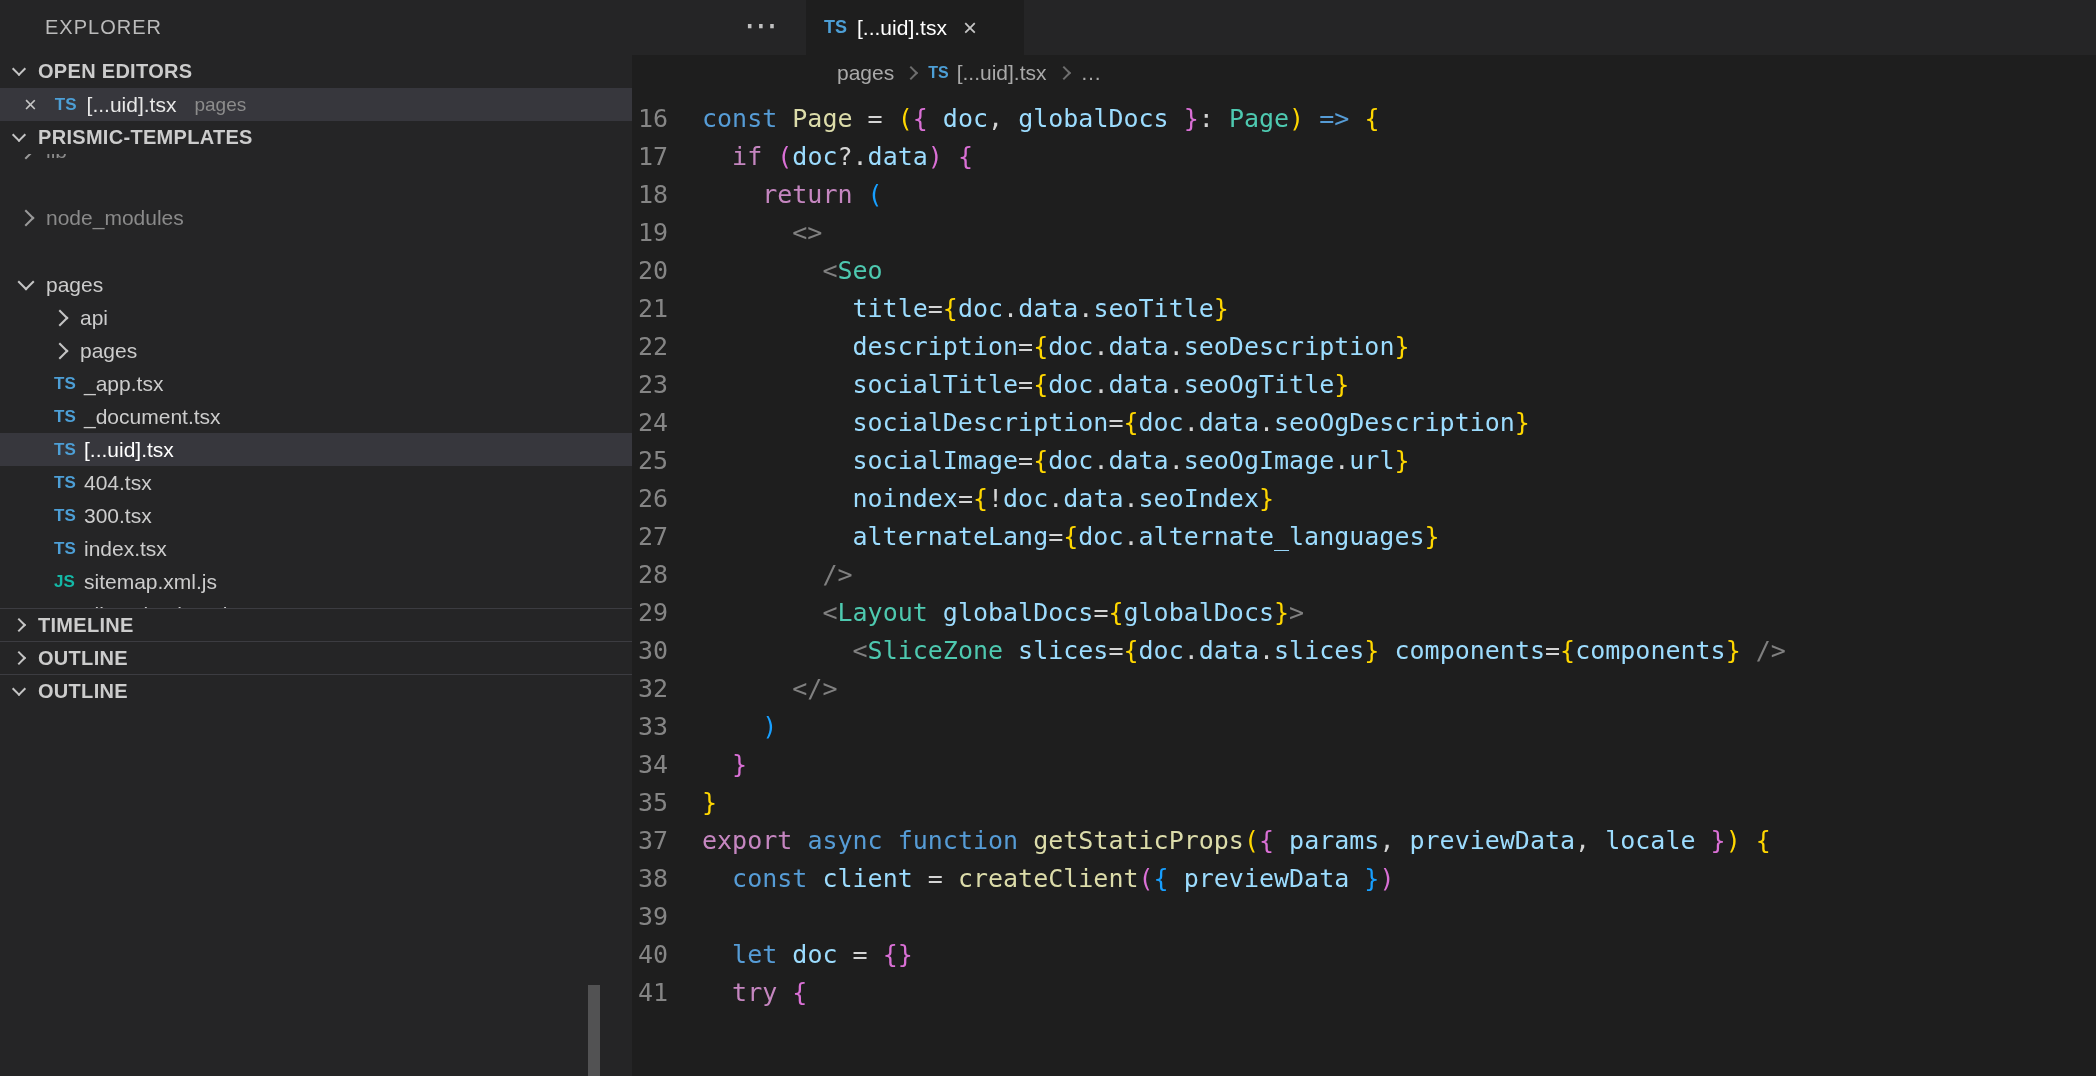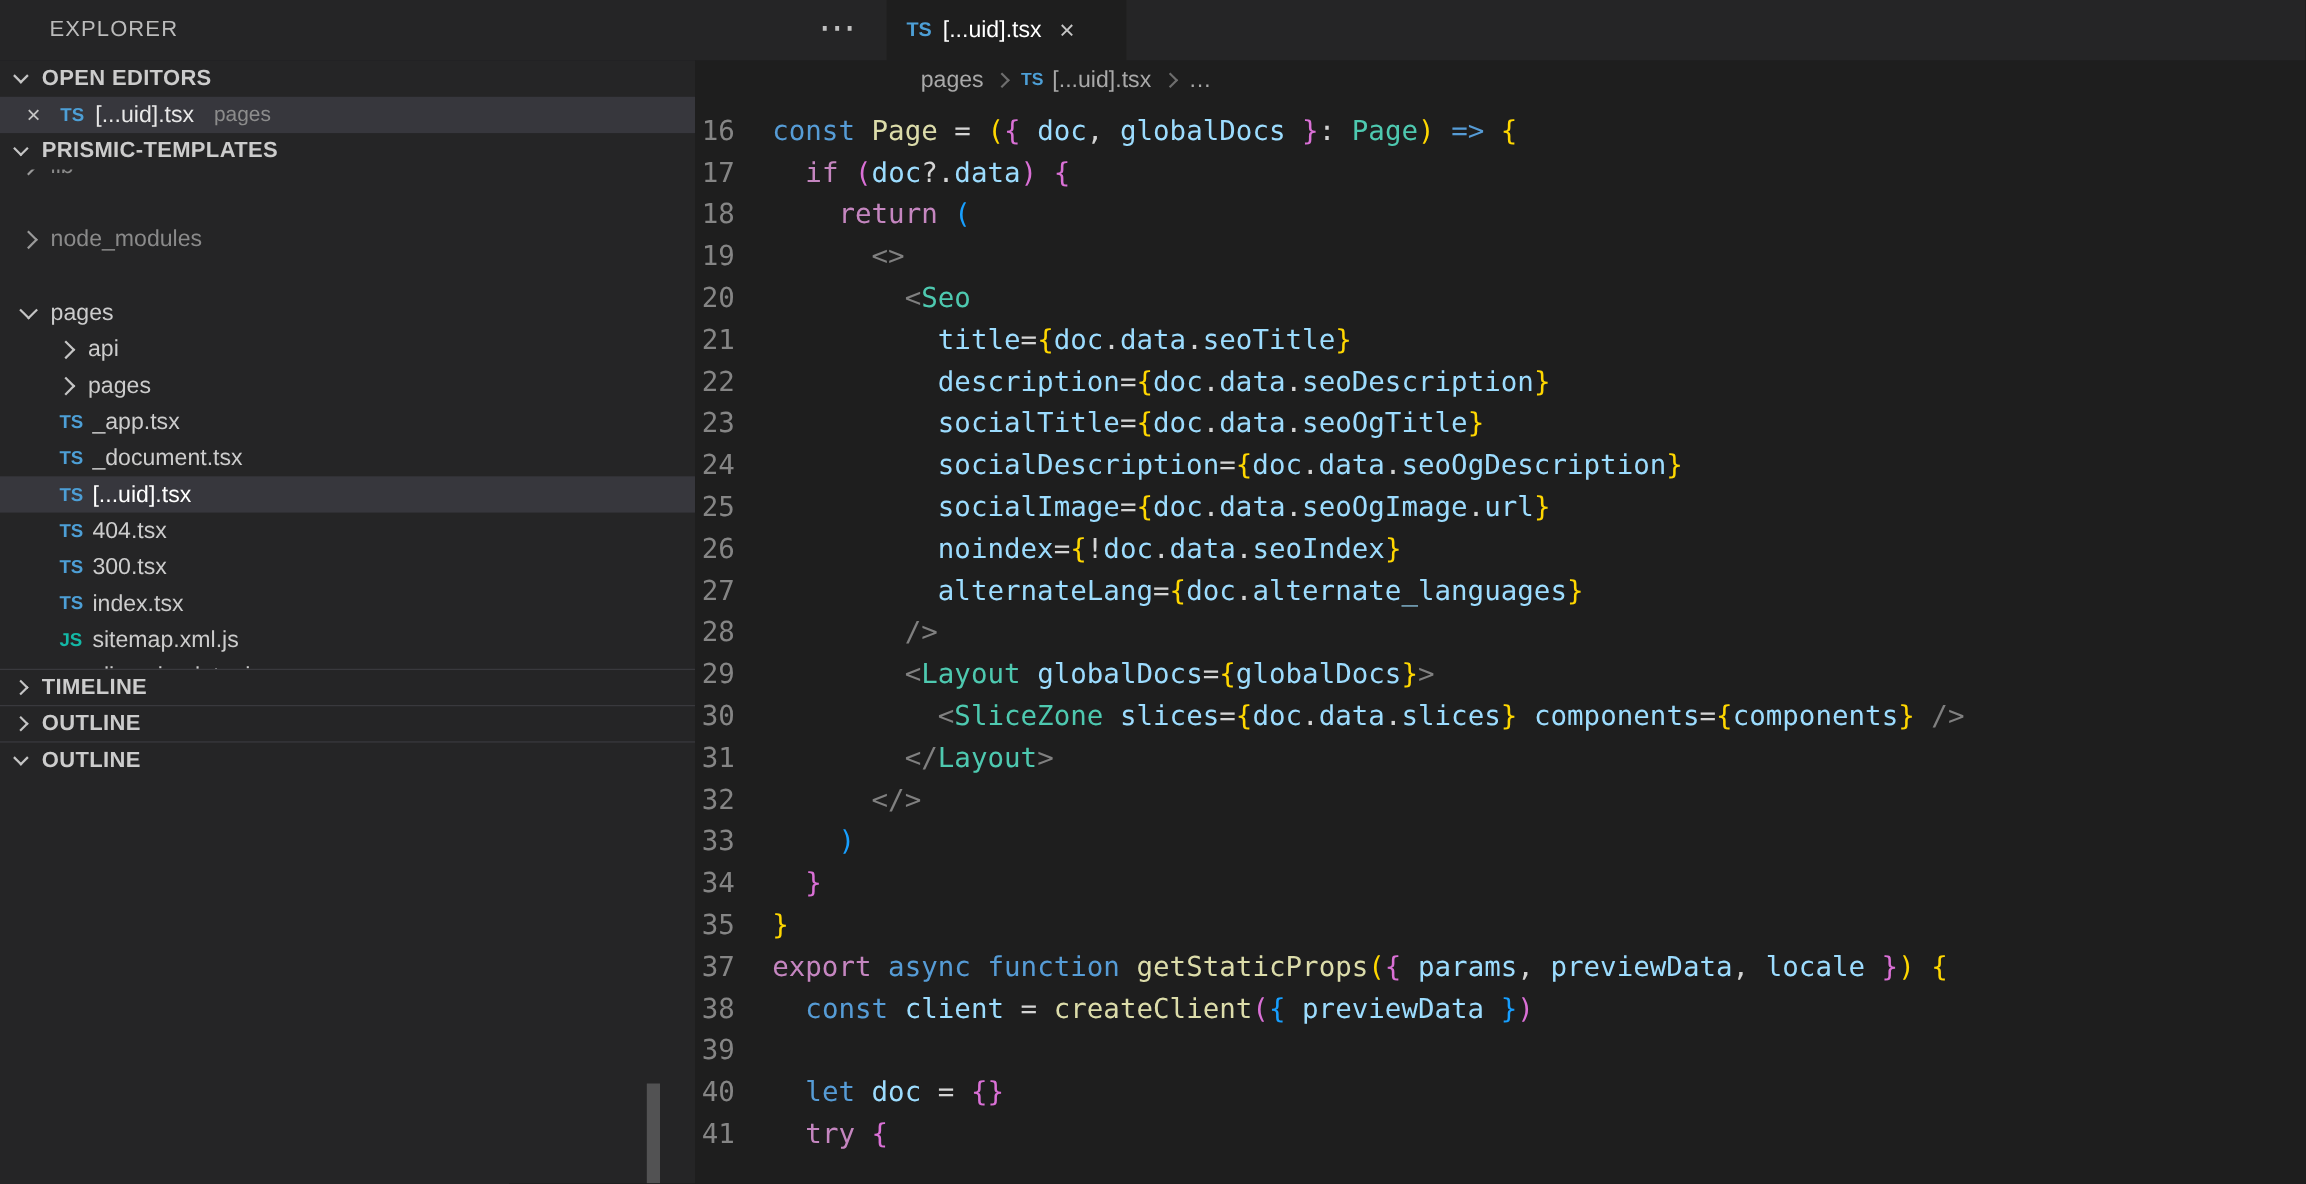--- a/index.html
+++ b/index.html
@@ -195,21 +195,20 @@
     <div class="cl"><span class="ln">21</span><span class="ct"><span style="color: rgb(212, 212, 212);">          </span><span style="color: rgb(156, 220, 254);">title</span><span style="color: rgb(212, 212, 212);">=</span><span style="color: rgb(255, 215, 0);">{</span><span style="color: rgb(156, 220, 254);">doc</span><span style="color: rgb(212, 212, 212);">.</span><span style="color: rgb(156, 220, 254);">data</span><span style="color: rgb(212, 212, 212);">.</span><span style="color: rgb(156, 220, 254);">seoTitle</span><span style="color: rgb(255, 215, 0);">}</span></span></div>
     <div class="cl"><span class="ln">22</span><span class="ct"><span style="color: rgb(212, 212, 212);">          </span><span style="color: rgb(156, 220, 254);">description</span><span style="color: rgb(212, 212, 212);">=</span><span style="color: rgb(255, 215, 0);">{</span><span style="color: rgb(156, 220, 254);">doc</span><span style="color: rgb(212, 212, 212);">.</span><span style="color: rgb(156, 220, 254);">data</span><span style="color: rgb(212, 212, 212);">.</span><span style="color: rgb(156, 220, 254);">seoDescription</span><span style="color: rgb(255, 215, 0);">}</span></span></div>
     <div class="cl"><span class="ln">23</span><span class="ct"><span style="color: rgb(212, 212, 212);">          </span><span style="color: rgb(156, 220, 254);">socialTitle</span><span style="color: rgb(212, 212, 212);">=</span><span style="color: rgb(255, 215, 0);">{</span><span style="color: rgb(156, 220, 254);">doc</span><span style="color: rgb(212, 212, 212);">.</span><span style="color: rgb(156, 220, 254);">data</span><span style="color: rgb(212, 212, 212);">.</span><span style="color: rgb(156, 220, 254);">seoOgTitle</span><span style="color: rgb(255, 215, 0);">}</span></span></div>
     <div class="cl"><span class="ln">24</span><span class="ct"><span style="color: rgb(212, 212, 212);">          </span><span style="color: rgb(156, 220, 254);">socialDescription</span><span style="color: rgb(212, 212, 212);">=</span><span style="color: rgb(255, 215, 0);">{</span><span style="color: rgb(156, 220, 254);">doc</span><span style="color: rgb(212, 212, 212);">.</span><span style="color: rgb(156, 220, 254);">data</span><span style="color: rgb(212, 212, 212);">.</span><span style="color: rgb(156, 220, 254);">seoOgDescription</span><span style="color: rgb(255, 215, 0);">}</span></span></div>
     <div class="cl"><span class="ln">25</span><span class="ct"><span style="color: rgb(212, 212, 212);">          </span><span style="color: rgb(156, 220, 254);">socialImage</span><span style="color: rgb(212, 212, 212);">=</span><span style="color: rgb(255, 215, 0);">{</span><span style="color: rgb(156, 220, 254);">doc</span><span style="color: rgb(212, 212, 212);">.</span><span style="color: rgb(156, 220, 254);">data</span><span style="color: rgb(212, 212, 212);">.</span><span style="color: rgb(156, 220, 254);">seoOgImage</span><span style="color: rgb(212, 212, 212);">.</span><span style="color: rgb(156, 220, 254);">url</span><span style="color: rgb(255, 215, 0);">}</span></span></div>
     <div class="cl"><span class="ln">26</span><span class="ct"><span style="color: rgb(212, 212, 212);">          </span><span style="color: rgb(156, 220, 254);">noindex</span><span style="color: rgb(212, 212, 212);">=</span><span style="color: rgb(255, 215, 0);">{</span><span style="color: rgb(212, 212, 212);">!</span><span style="color: rgb(156, 220, 254);">doc</span><span style="color: rgb(212, 212, 212);">.</span><span style="color: rgb(156, 220, 254);">data</span><span style="color: rgb(212, 212, 212);">.</span><span style="color: rgb(156, 220, 254);">seoIndex</span><span style="color: rgb(255, 215, 0);">}</span></span></div>
     <div class="cl"><span class="ln">27</span><span class="ct"><span style="color: rgb(212, 212, 212);">          </span><span style="color: rgb(156, 220, 254);">alternateLang</span><span style="color: rgb(212, 212, 212);">=</span><span style="color: rgb(255, 215, 0);">{</span><span style="color: rgb(156, 220, 254);">doc</span><span style="color: rgb(212, 212, 212);">.</span><span style="color: rgb(156, 220, 254);">alternate_languages</span><span style="color: rgb(255, 215, 0);">}</span></span></div>
     <div class="cl"><span class="ln">28</span><span class="ct"><span style="color: rgb(212, 212, 212);">        </span><span style="color: rgb(128, 128, 128);">/&gt;</span></span></div>
     <div class="cl"><span class="ln">29</span><span class="ct"><span style="color: rgb(212, 212, 212);">        </span><span style="color: rgb(128, 128, 128);">&lt;</span><span style="color: rgb(78, 201, 176);">Layout</span><span style="color: rgb(212, 212, 212);"> </span><span style="color: rgb(156, 220, 254);">globalDocs</span><span style="color: rgb(212, 212, 212);">=</span><span style="color: rgb(255, 215, 0);">{</span><span style="color: rgb(156, 220, 254);">globalDocs</span><span style="color: rgb(255, 215, 0);">}</span><span style="color: rgb(128, 128, 128);">&gt;</span></span></div>
     <div class="cl"><span class="ln">30</span><span class="ct"><span style="color: rgb(212, 212, 212);">          </span><span style="color: rgb(128, 128, 128);">&lt;</span><span style="color: rgb(78, 201, 176);">SliceZone</span><span style="color: rgb(212, 212, 212);"> </span><span style="color: rgb(156, 220, 254);">slices</span><span style="color: rgb(212, 212, 212);">=</span><span style="color: rgb(255, 215, 0);">{</span><span style="color: rgb(156, 220, 254);">doc</span><span style="color: rgb(212, 212, 212);">.</span><span style="color: rgb(156, 220, 254);">data</span><span style="color: rgb(212, 212, 212);">.</span><span style="color: rgb(156, 220, 254);">slices</span><span style="color: rgb(255, 215, 0);">}</span><span style="color: rgb(212, 212, 212);"> </span><span style="color: rgb(156, 220, 254);">components</span><span style="color: rgb(212, 212, 212);">=</span><span style="color: rgb(255, 215, 0);">{</span><span style="color: rgb(156, 220, 254);">components</span><span style="color: rgb(255, 215, 0);">}</span><span style="color: rgb(212, 212, 212);"> </span><span style="color: rgb(128, 128, 128);">/&gt;</span></span></div>
-    <div class="cl"><span class="ln">31</span><span class="ct"><span style="color: rgb(212, 212, 212);">        </span><span style="color: rgb(128, 128, 128);">&lt;/</span><span style="color: rgb(78, 201, 176);">Layout</span><span style="color: rgb(128, 128, 128);">&gt;</span></span></div>
     <div class="cl"><span class="ln">32</span><span class="ct"><span style="color: rgb(212, 212, 212);">      </span><span style="color: rgb(128, 128, 128);">&lt;/&gt;</span></span></div>
     <div class="cl"><span class="ln">33</span><span class="ct"><span style="color: rgb(212, 212, 212);">    </span><span style="color: rgb(23, 159, 255);">)</span></span></div>
     <div class="cl"><span class="ln">34</span><span class="ct"><span style="color: rgb(212, 212, 212);">  </span><span style="color: rgb(218, 112, 214);">}</span></span></div>
     <div class="cl"><span class="ln">35</span><span class="ct"><span style="color: rgb(255, 215, 0);">}</span></span></div>
     <div class="cl"><span class="ln">37</span><span class="ct"><span style="color: rgb(197, 134, 192);">export</span><span style="color: rgb(212, 212, 212);"> </span><span style="color: rgb(86, 156, 214);">async</span><span style="color: rgb(212, 212, 212);"> </span><span style="color: rgb(86, 156, 214);">function</span><span style="color: rgb(212, 212, 212);"> </span><span style="color: rgb(220, 220, 170);">getStaticProps</span><span style="color: rgb(255, 215, 0);">(</span><span style="color: rgb(218, 112, 214);">{ </span><span style="color: rgb(156, 220, 254);">params</span><span style="color: rgb(212, 212, 212);">, </span><span style="color: rgb(156, 220, 254);">previewData</span><span style="color: rgb(212, 212, 212);">, </span><span style="color: rgb(156, 220, 254);">locale</span><span style="color: rgb(212, 212, 212);"> </span><span style="color: rgb(218, 112, 214);">}</span><span style="color: rgb(255, 215, 0);">)</span><span style="color: rgb(212, 212, 212);"> </span><span style="color: rgb(255, 215, 0);">{</span></span></div>
     <div class="cl"><span class="ln">38</span><span class="ct"><span style="color: rgb(212, 212, 212);">  </span><span style="color: rgb(86, 156, 214);">const </span><span style="color: rgb(156, 220, 254);">client</span><span style="color: rgb(212, 212, 212);"> = </span><span style="color: rgb(220, 220, 170);">createClient</span><span style="color: rgb(218, 112, 214);">(</span><span style="color: rgb(23, 159, 255);">{ </span><span style="color: rgb(156, 220, 254);">previewData</span><span style="color: rgb(212, 212, 212);"> </span><span style="color: rgb(23, 159, 255);">}</span><span style="color: rgb(218, 112, 214);">)</span></span></div>
     <div class="cl"><span class="ln">39</span><span class="ct"></span></div>
     <div class="cl"><span class="ln">40</span><span class="ct"><span style="color: rgb(212, 212, 212);">  </span><span style="color: rgb(86, 156, 214);">let </span><span style="color: rgb(156, 220, 254);">doc</span><span style="color: rgb(212, 212, 212);"> = </span><span style="color: rgb(218, 112, 214);">{}</span></span></div>
     <div class="cl"><span class="ln">41</span><span class="ct"><span style="color: rgb(212, 212, 212);">  </span><span style="color: rgb(197, 134, 192);">try</span><span style="color: rgb(212, 212, 212);"> </span><span style="color: rgb(218, 112, 214);">{</span></span></div>
   </div>

